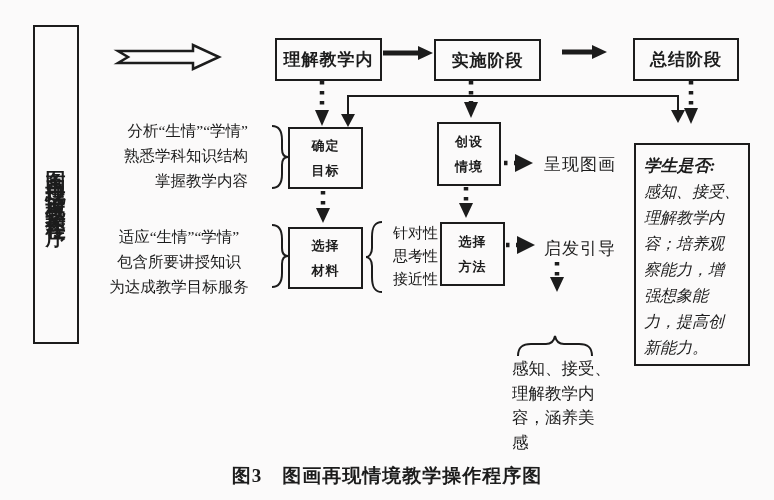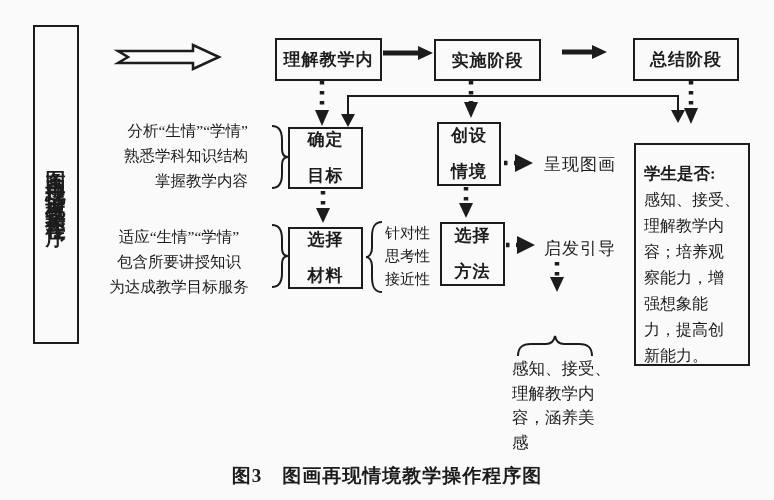--- a/index.html
+++ b/index.html
@@ -11,36 +11,36 @@
   .overlay{position:absolute;left:0;top:0;z-index:1;}
   .overlay .ink{stroke:#1c1c1c;fill:none;}
   .overlay .fill{fill:#1c1c1c;stroke:none;}
   .overlay .dot{stroke:#1c1c1c;fill:none;stroke-width:4.5;stroke-dasharray:3.5 6.5;}
   .box{
     position:absolute;z-index:2;border:2px solid #1c1c1c;background:transparent;
     display:flex;align-items:center;justify-content:center;text-align:center;
     font-weight:bold;white-space:pre-line;
   }
   .stage{font-size:17px;letter-spacing:1px;}
-  .small-box{font-size:17px;line-height:36px;letter-spacing:1px;}
+  .small-box{font-size:13px;line-height:25px;letter-spacing:1px;}
   .vbox{
     position:absolute;z-index:2;border:2px solid #1c1c1c;
     display:flex;align-items:center;justify-content:center;
   }
   .vtitle{
     writing-mode:vertical-rl;text-orientation:upright;
     font-weight:bold;font-size:20px;letter-spacing:5px;line-height:42px;
   }
   .note{position:absolute;z-index:2;font-size:15.5px;line-height:25px;white-space:pre-line;}
   .label{position:absolute;z-index:2;font-size:17px;letter-spacing:1px;font-family:Liberation Mono, monospace;}
   .criteria{position:absolute;z-index:2;font-size:15px;line-height:23px;white-space:pre-line;}
   .outcome{position:absolute;z-index:2;font-size:16.5px;line-height:24.5px;white-space:pre-line;}
   .summary{
     position:absolute;z-index:2;border:2px solid #1c1c1c;
-    padding:16px 8px;box-sizing:border-box;
+    padding:8px 8px;box-sizing:border-box;font-style:italic;
   }
   .summary .title{font-weight:bold;font-size:16.5px;line-height:26px;}
   .summary .body{font-size:16px;line-height:26px;white-space:pre-line;}
   .caption{
     position:absolute;z-index:2;left:0;width:774px;top:463px;
     text-align:center;font-weight:bold;font-size:19px;letter-spacing:1px;
   }
 </style>
 </head>
 <body>
@@ -122,21 +122,21 @@
 为达成教学目标服务</div>
   <div class="box small-box" style="left:288px;top:127px;width:71px;height:58px;">确定
 目标</div>
   <div class="box small-box" style="left:288px;top:227px;width:71px;height:58px;">选择
 材料</div>
 
   <div class="box small-box" style="left:437px;top:122px;width:60px;height:60px;">创设
 情境</div>
   <div class="box small-box" style="left:440px;top:222px;width:61px;height:60px;">选择
 方法</div>
-  <div class="criteria" style="left:385px;top:222px;">针对性
+  <div class="criteria" style="left:393px;top:222px;">针对性
 思考性
 接近性</div>
   <div class="label" style="left:544px;top:153px;">呈现图画</div>
   <div class="label" style="left:544px;top:237px;">启发引导</div>
   <div class="outcome" style="left:512px;top:357px;width:104px;">感知、接受、
 理解教学内
 容，涵养美
 感</div>
 
   <div class="summary" style="left:634px;top:143px;width:116px;height:223px;">

